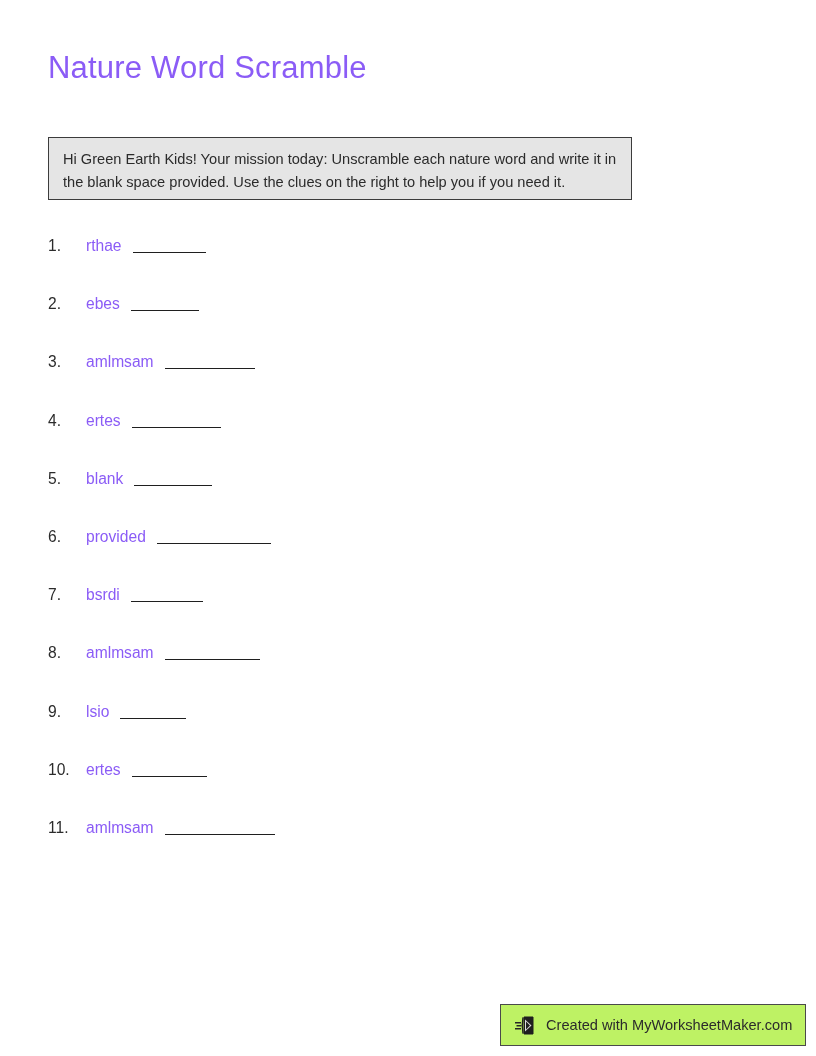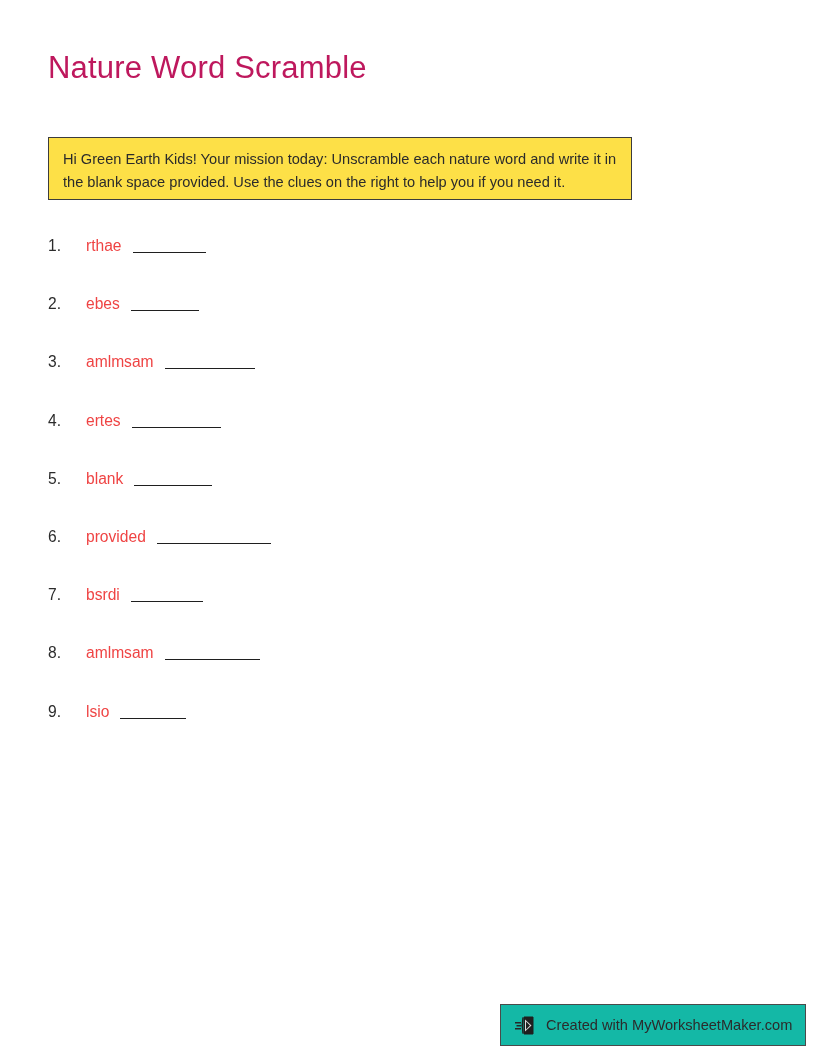--- a/index.html
+++ b/index.html
@@ -22,34 +22,34 @@
   }
 
   
   .title {
     position: absolute;
     left: 48px;
     top: 48px;
     font-size: 31px;
     font-weight: 300;
     letter-spacing: 0.2px;
-    color: #be185d;
+    color: #8b5cf6;
     line-height: 40px;
     white-space: nowrap;
   }
 
   
   .instructions-box {
     position: absolute;
     left: 48px;
     top: 137px;
     width: 584px;
     height: 63px;
     border: 1.4px solid #3c3c3c;
-    background: #fde047;
+    background: #e5e5e5;
     box-sizing: border-box;
   }
   .instructions-text {
     position: absolute;
     left: 14px;
     top: 10px;
     right: 12px;
     font-size: 14.6px;
     line-height: 22.5px;
     color: #2b2b2b;
@@ -76,40 +76,40 @@
   .item-num {
     width: 38px;
     flex: 0 0 38px;
     text-align: left;
     font-size: 15.6px;
     color: #2b2b2b;
   }
   .item-word {
     white-space: nowrap;
     font-size: 15.6px;
-    color: #ef4444;
+    color: #8b5cf6;
   }
   .item-blank {
     display: inline-block;
     margin-left: 11px;
     border-bottom: 1.7px solid #1f1f1f;
     height: 13px;
     position: relative;
     top: 2px;
   }
 
   
   .footer-badge {
     position: absolute;
     left: 500px;
     top: 1004px;
     width: 306px;
     height: 42px;
     border: 1.3px solid #4a4a4a;
-    background: #14b8a6;
+    background: #bef264;
     box-sizing: border-box;
     display: flex;
     align-items: center;
     padding-left: 13px;
   }
   .footer-logo {
     width: 24px;
     height: 24px;
     flex: 0 0 24px;
     position: relative;
@@ -199,21 +199,35 @@
     </div>
 
     <div class="list-item">
       <div class="item-row">
         <span class="item-num">9.</span>
         <span class="item-word">lsio</span>
         <span class="item-blank" style="width:66px"></span>
       </div>
     </div>
 
-
+    <div class="list-item">
+      <div class="item-row">
+        <span class="item-num">10.</span>
+        <span class="item-word">ertes</span>
+        <span class="item-blank" style="width:75px"></span>
+      </div>
+    </div>
+
+    <div class="list-item">
+      <div class="item-row">
+        <span class="item-num">11.</span>
+        <span class="item-word">amlmsam</span>
+        <span class="item-blank" style="width:110px"></span>
+      </div>
+    </div>
 
   </div>
 
   <div class="footer-badge">
     <span class="footer-logo">
       <svg width="24" height="24" viewBox="0 0 24 24" aria-hidden="true">
         <g fill="#262626">
           <rect x="1" y="9" width="6" height="1.5"></rect>
           <rect x="2.5" y="12" width="5" height="1.5"></rect>
           <rect x="1" y="15" width="6" height="1.5"></rect>

